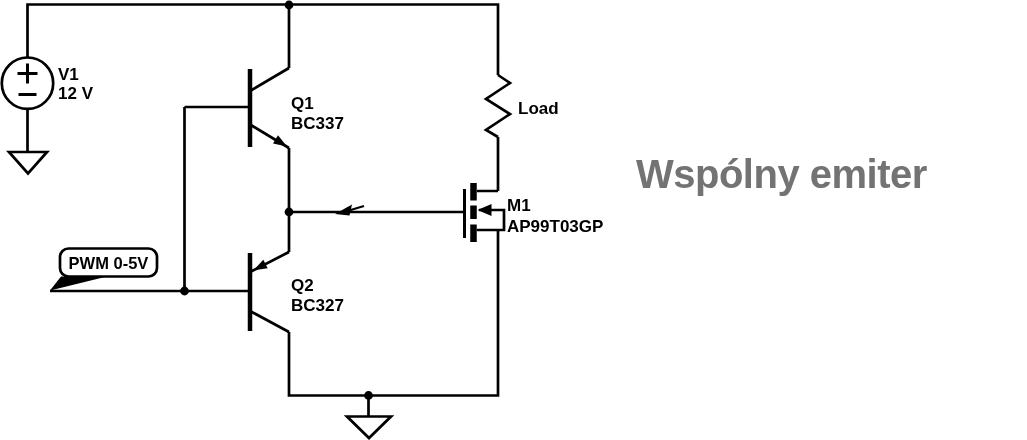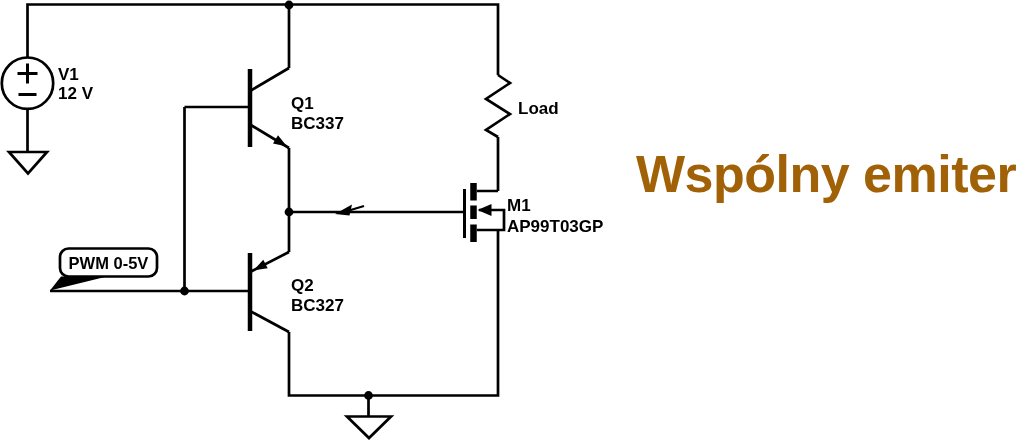--- a/index.html
+++ b/index.html
@@ -23,23 +23,23 @@
   }
   .lbl-sm{
     font-family:"Liberation Sans",sans-serif;
     font-weight:bold;font-size:16.5px;fill:#000;
   }
   .annotation{
     position:absolute;
     left:636px;top:150px;
     font-family:"Liberation Sans",sans-serif;
     font-weight:bold;
-    font-size:52px;
+    font-size:40px;
     letter-spacing:-0.5px;
-    color:#a16207;
+    color:#737373;
     white-space:nowrap;
     line-height:48px;
   }
 </style>
 </head>
 <body>
 
 <div class="canvas">
   <svg width="1027" height="440" viewBox="0 0 1027 440">
 

